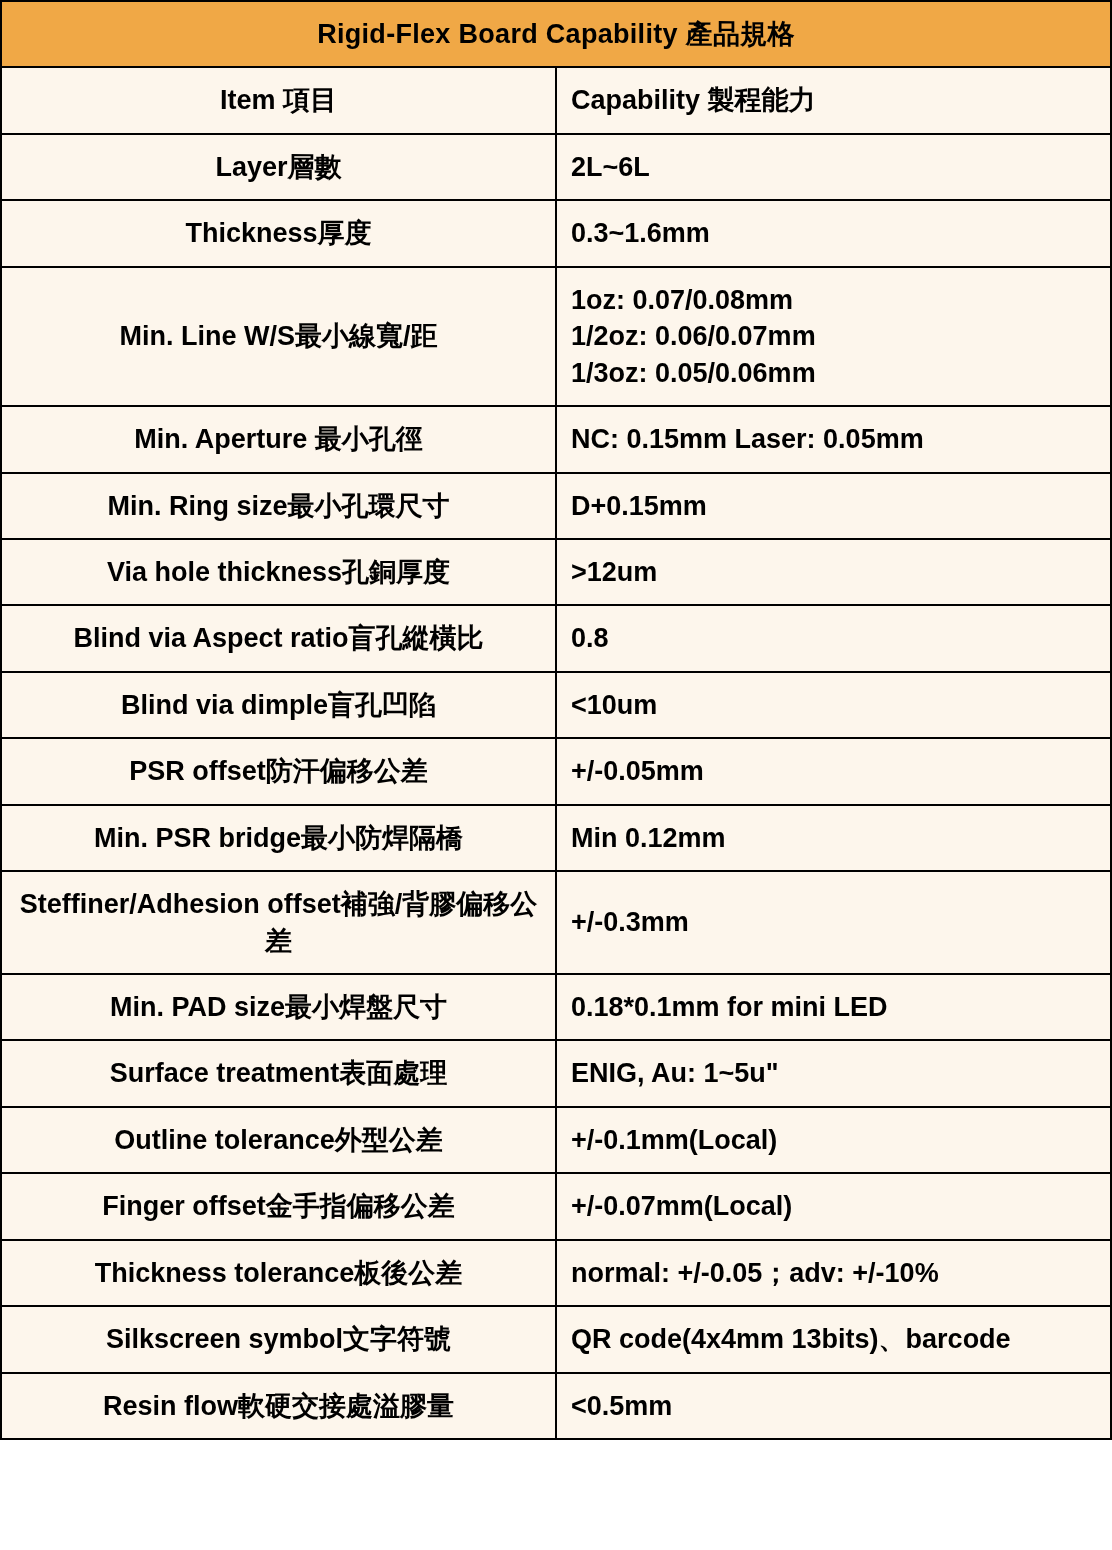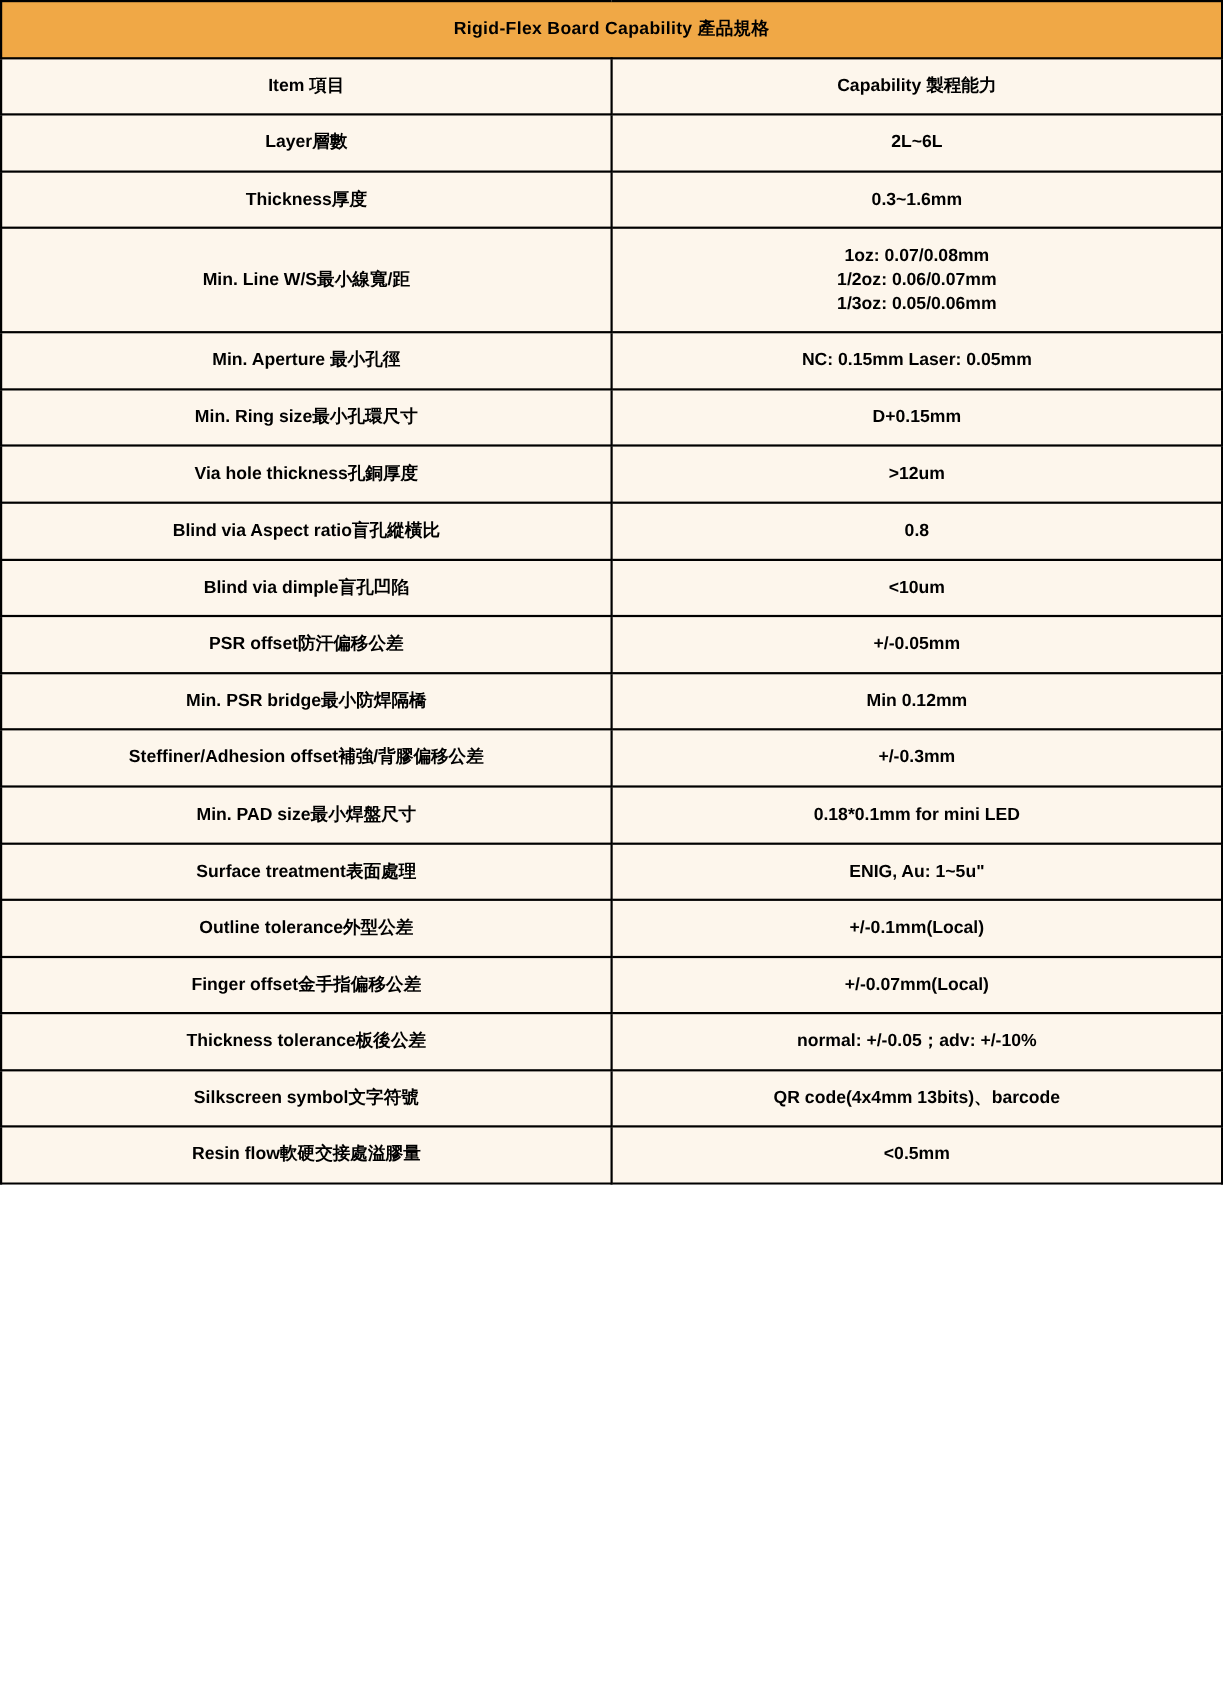--- a/index.html
+++ b/index.html
@@ -13,41 +13,40 @@
   }
   .spec-table {
     width: 1112px;
     border-collapse: collapse;
     table-layout: fixed;
   }
   .spec-table td, .spec-table th {
     border: 2px solid #000000;
     background: #fdf6ec;
     padding: 14px 14px;
-    font-size: 16px;
+    font-size: 27px;
     font-weight: bold;
     color: #000000;
     vertical-align: middle;
     line-height: 1.35;
   }
   .title-cell {
     background: #f0a846 !important;
     text-align: center;
     font-size: 25px;
     font-weight: bold;
     padding: 16px 10px;
     letter-spacing: 0.3px;
   }
   .col-item {
     width: 556px;
     text-align: center;
   }
   .col-cap {
     width: 556px;
-    text-align: center;
   }
   .multiline {
     white-space: pre-line;
     margin-top: 34px;
   }
 </style>
 </head>
 <body>
 
 <table class="spec-table">

